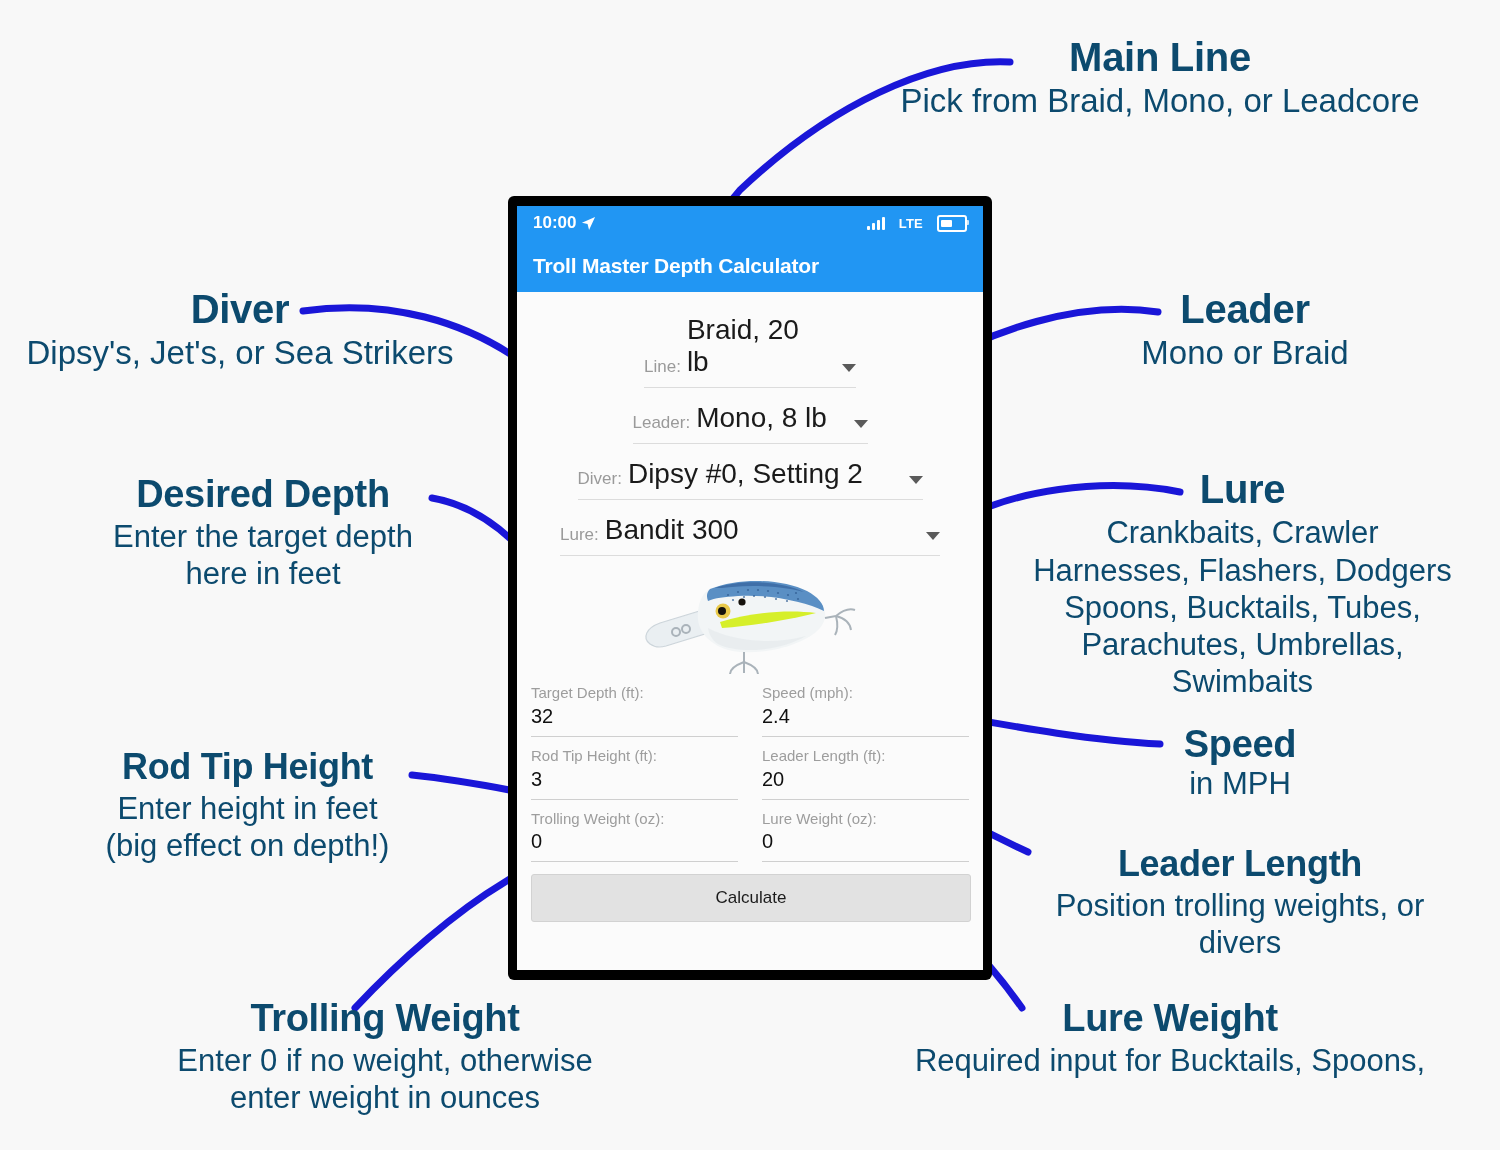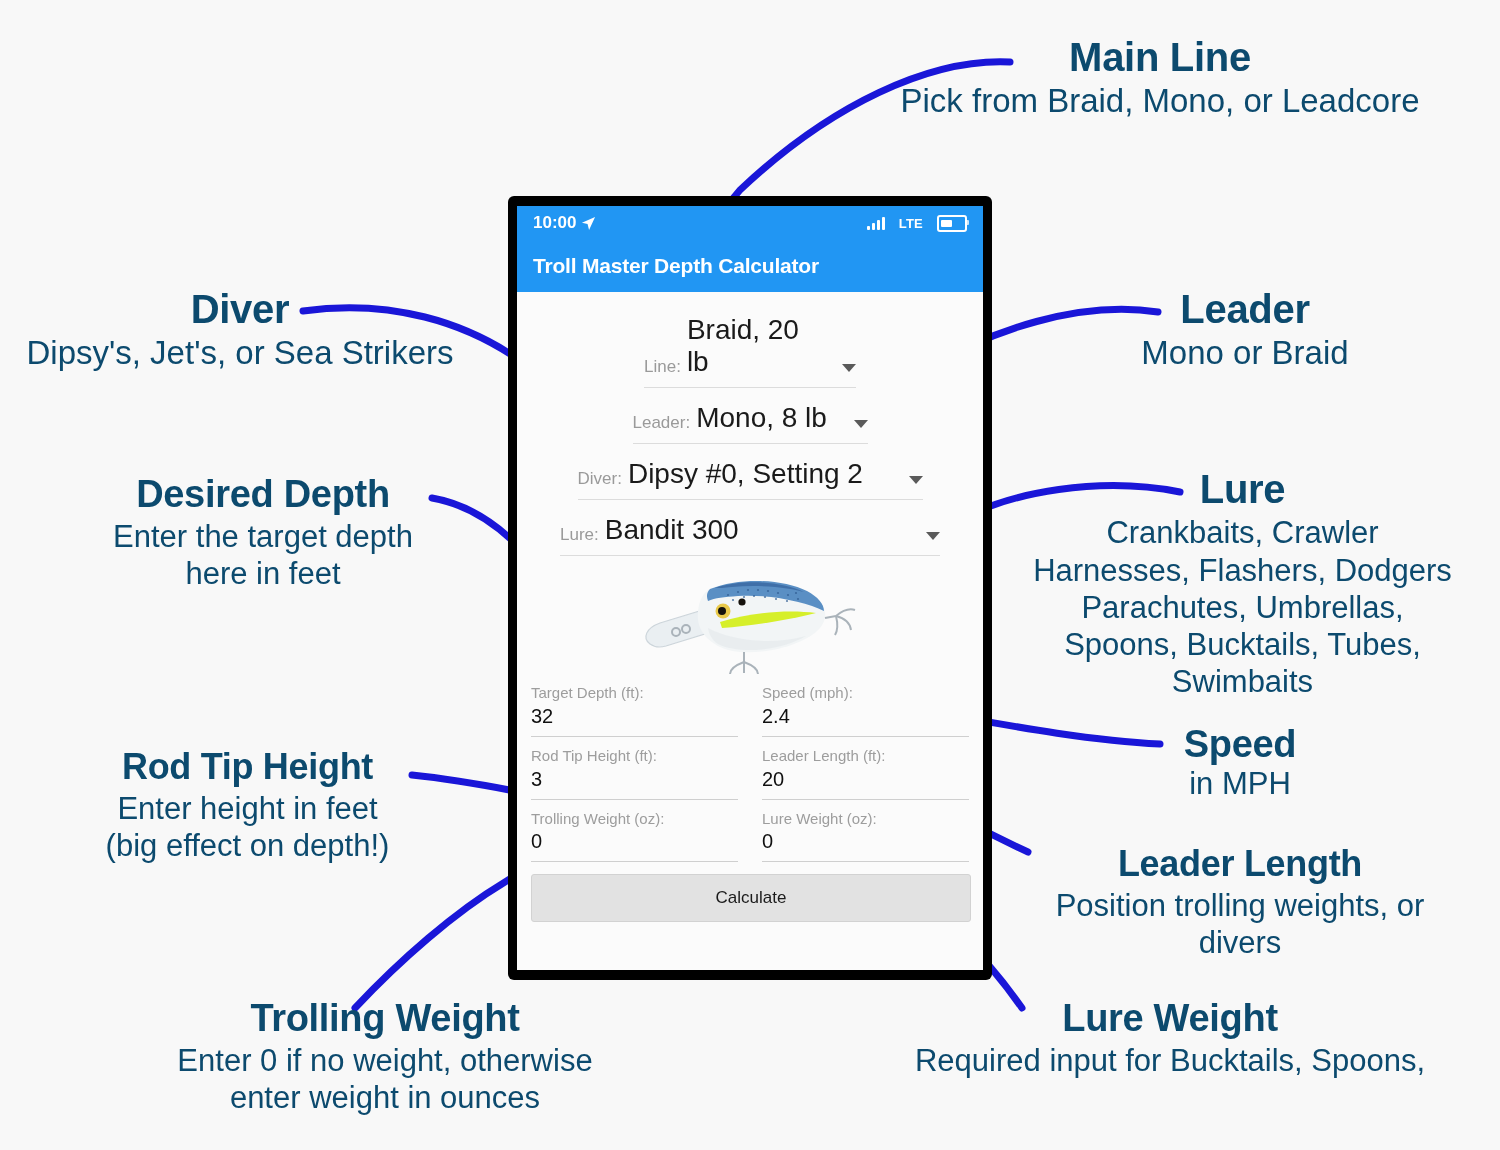--- a/index.html
+++ b/index.html
@@ -276,22 +276,22 @@
     <div>Enter the target depth</div>
     <div>here in feet</div>
   </div>
 </div>
 
 <div class="anno" style="left:985px;top:468px;width:515px;">
   <div class="head" style="font-size:40px;">Lure</div>
   <div class="sub" style="font-size:31px;margin-top:4px;line-height:1.2;">
     <div>Crankbaits, Crawler</div>
     <div>Harnesses, Flashers, Dodgers</div>
+    <div>Spoons, Bucktails, Tubes,</div>
     <div>Parachutes, Umbrellas,</div>
-    <div>Spoons, Bucktails, Tubes,</div>
     <div>Swimbaits</div>
   </div>
 </div>
 
 <div class="anno" style="left:1040px;top:724px;width:400px;">
   <div class="head" style="font-size:38px;">Speed</div>
   <div class="sub" style="font-size:31px;margin-top:4px;">
     <div>in MPH</div>
   </div>
 </div>

